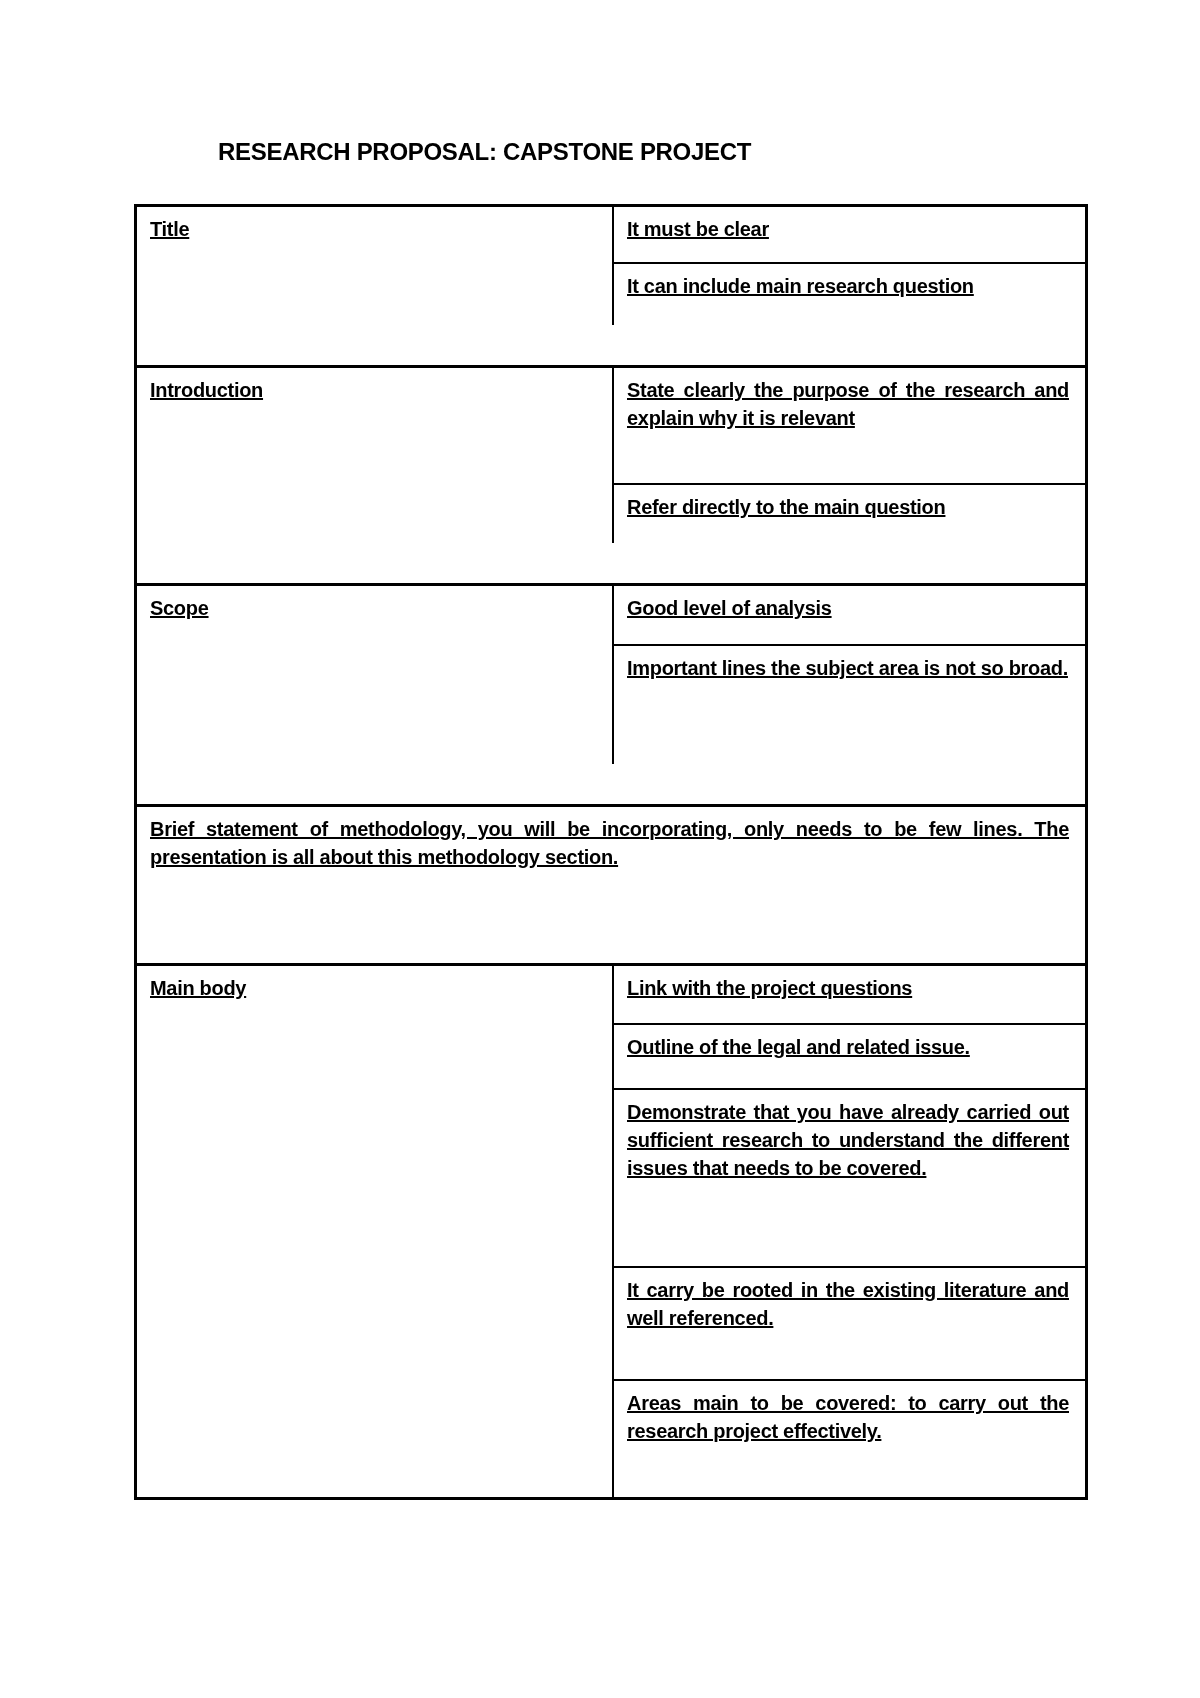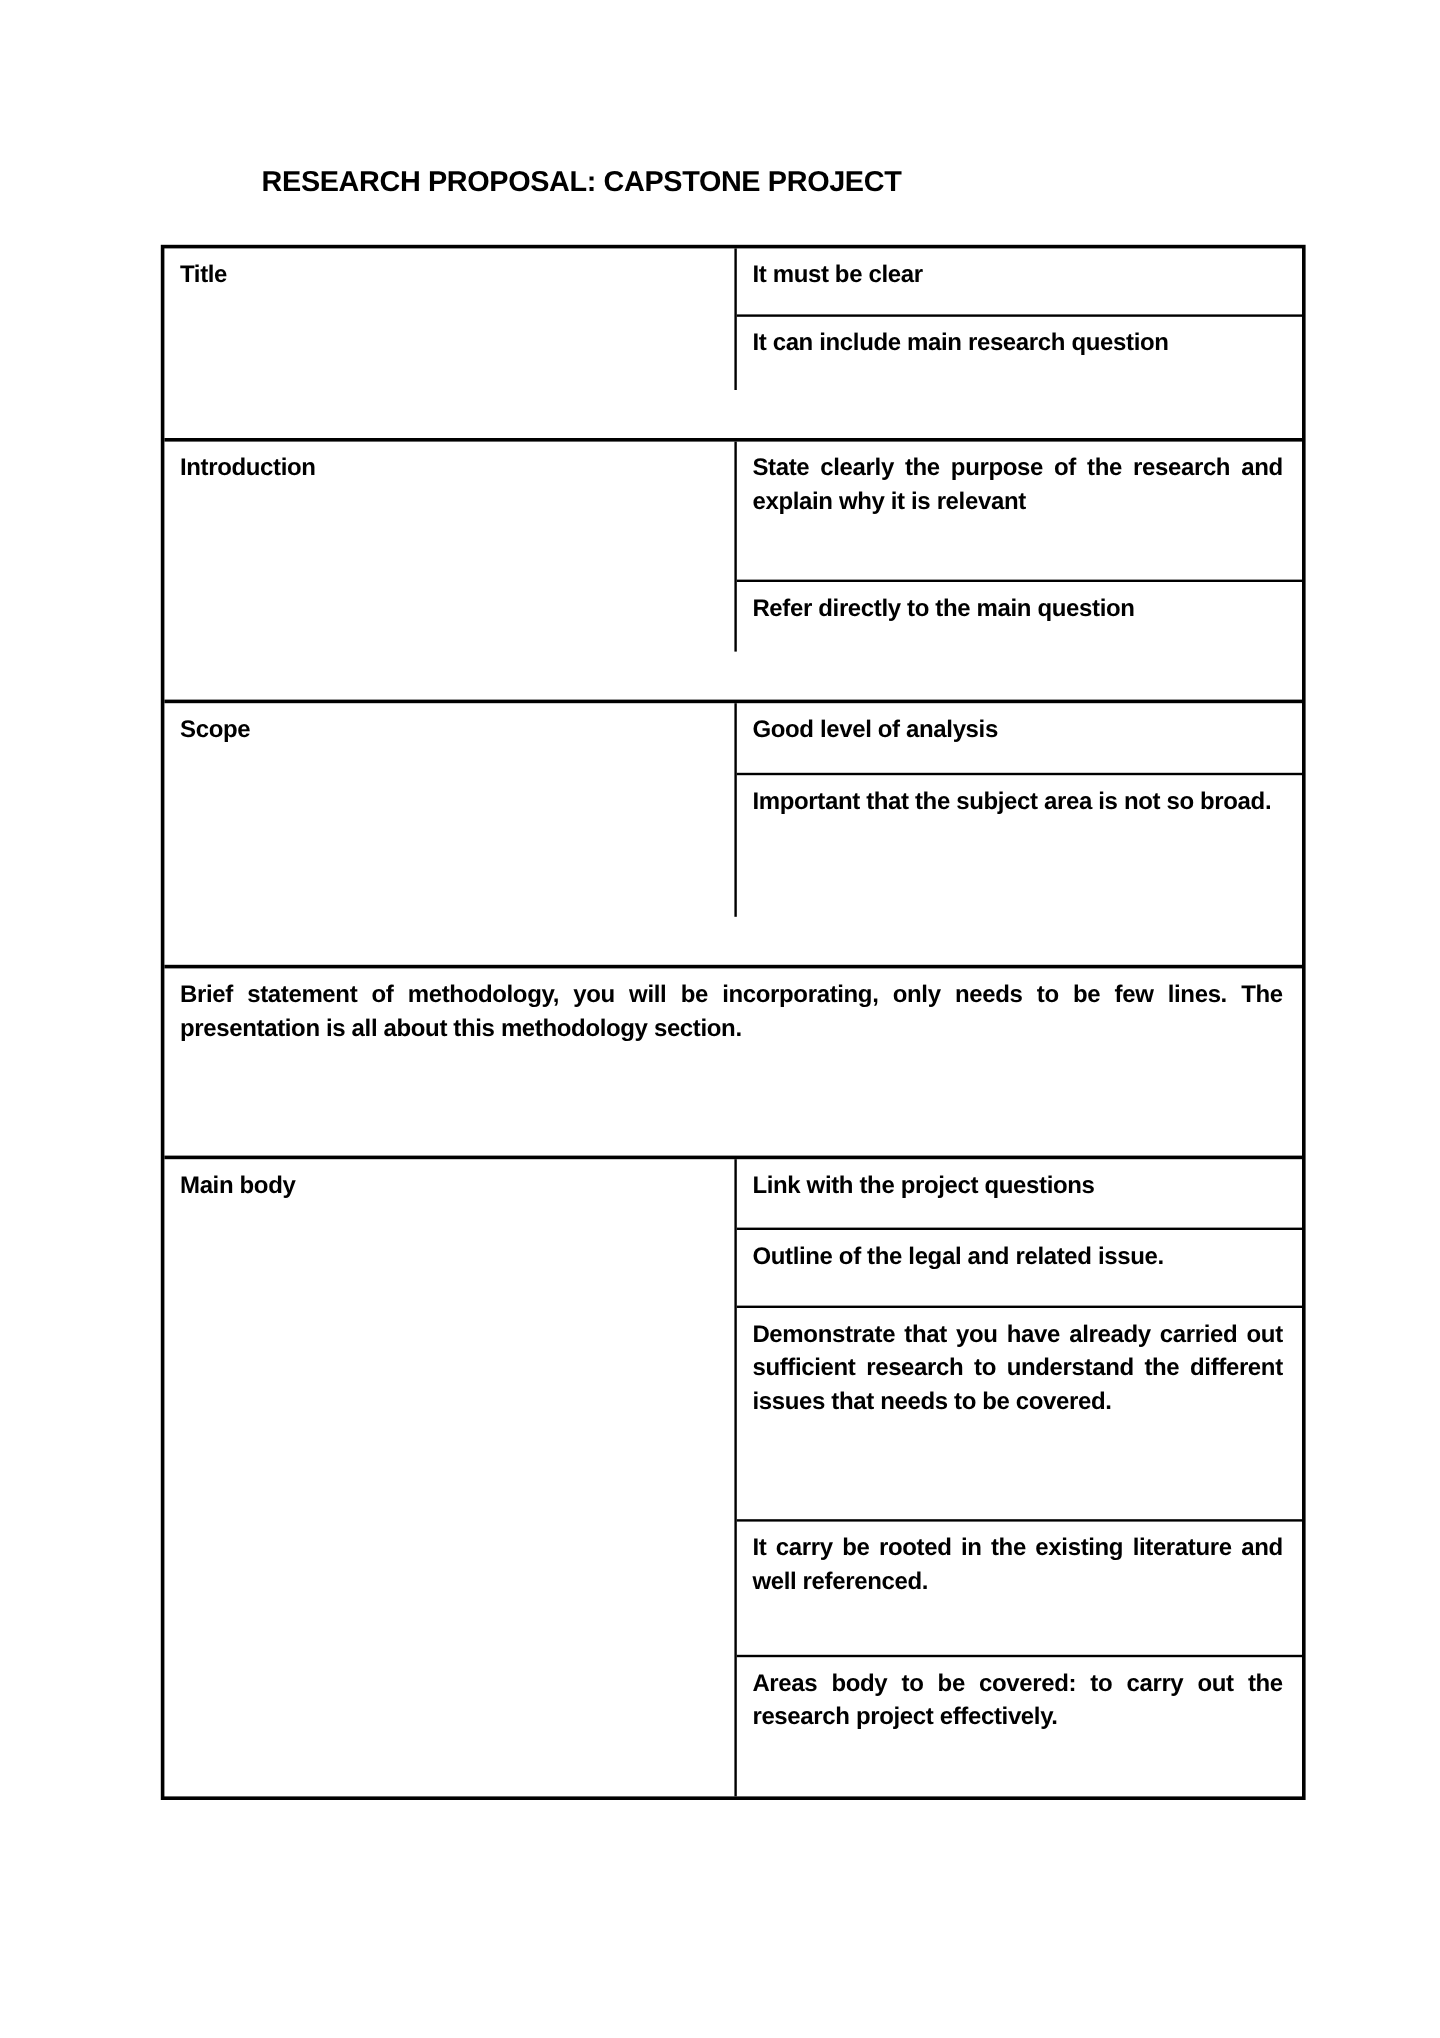--- a/index.html
+++ b/index.html
@@ -27,20 +27,21 @@
     white-space: nowrap;
   }
   .doc-table {
     position: absolute;
     left: 134px;
     top: 204px;
     width: 954px;
     box-sizing: border-box;
     border: 3px solid #000000;
     background: #ffffff;
+    text-decoration: underline;
   }
   .trow { box-sizing: border-box; }
   .trow + .trow { border-top: 3px solid #000000; margin-top: 40px; }
   .trow.two-col { display: flex; align-items: stretch; }
   .label-cell {
     box-sizing: border-box;
     width: 477px;
     flex: 0 0 477px;
     border-right: 2px solid #000000;
   }
@@ -100,21 +101,21 @@
       </div>
       <div class="trow two-col">
         <div class="label-cell">
           <p class="cell-text">Scope</p>
         </div>
         <div class="points-col">
           <div class="point-cell" style="height: 58px;">
             <p class="cell-text">Good level of analysis</p>
           </div>
           <div class="point-cell" style="height: 120px;">
-            <p class="cell-text">Important that the subject area is not so broad.</p>
+            <p class="cell-text">Important lines the subject area is not so broad.</p>
           </div>
         </div>
       </div>
       <div class="trow full" style="height: 119px;">
         <p class="cell-text">Brief statement of methodology, you will be incorporating, only needs to be few lines. The presentation is all about this methodology section.</p>
       </div>
       <div class="trow two-col">
         <div class="label-cell">
           <p class="cell-text">Main body</p>
         </div>
@@ -125,18 +126,18 @@
           <div class="point-cell" style="height: 65px;">
             <p class="cell-text">Outline of the legal and related issue.</p>
           </div>
           <div class="point-cell" style="height: 178px;">
             <p class="cell-text">Demonstrate that you have already carried out sufficient research to understand the different issues that needs to be covered.</p>
           </div>
           <div class="point-cell" style="height: 113px;">
             <p class="cell-text">It carry be rooted in the existing literature and well referenced.</p>
           </div>
           <div class="point-cell" style="height: 118px;">
-            <p class="cell-text">Areas body to be covered: to carry out the research project effectively.</p>
+            <p class="cell-text">Areas main to be covered: to carry out the research project effectively.</p>
           </div>
         </div>
       </div>
     </div>
 </div>
 
 </body></html>

